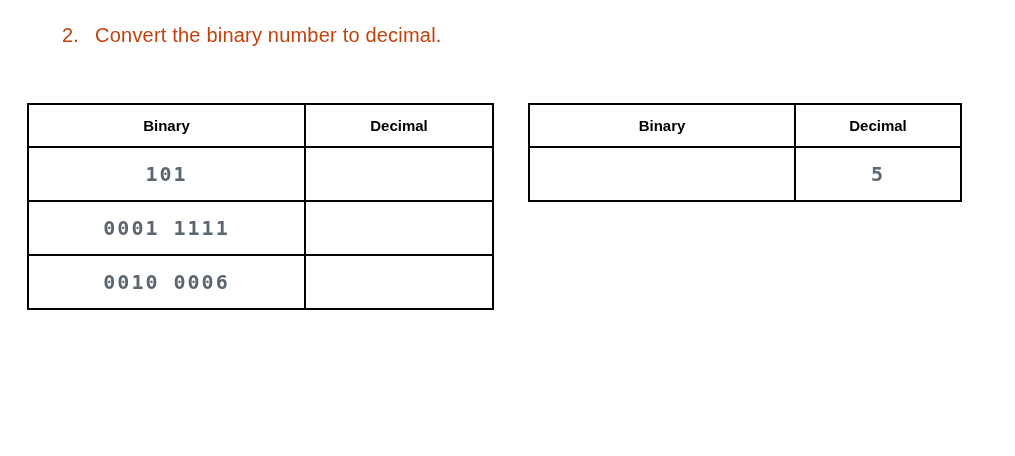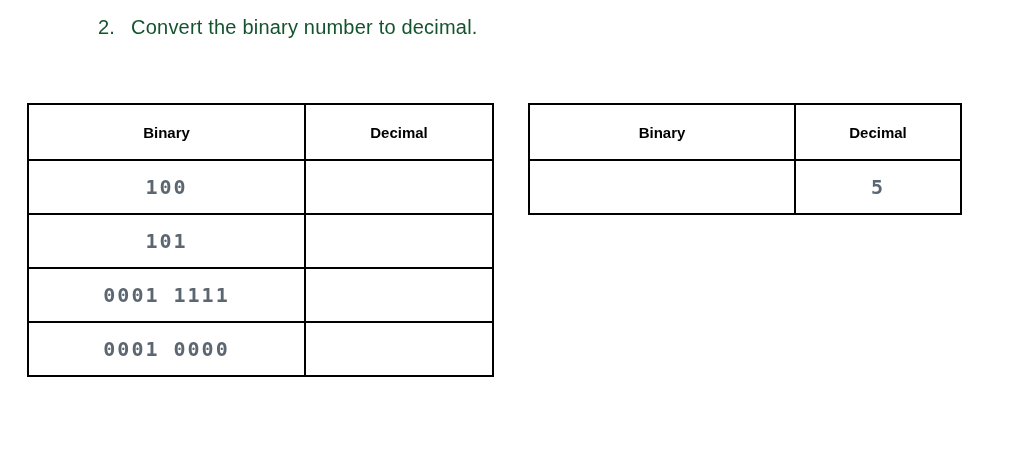--- a/index.html
+++ b/index.html
@@ -5,44 +5,43 @@
   * { margin: 0; padding: 0; box-sizing: border-box; }
   html, body {
     width: 1015px; height: 456px;
     background: #ffffff;
     font-family: "Liberation Sans", sans-serif;
     position: relative;
     overflow: hidden;
   }
   .question {
     position: absolute;
-    left: 62px; top: 16px;
+    left: 62px; top: 24px;
     font-size: 20px;
-    color: #14532d;
+    color: #c2410c;
     letter-spacing: 0.2px;
-    margin-left: 36px;
   }
   .question .qnum { display: inline-block; margin-right: 16px; }
 
   table.conv {
     position: absolute;
     top: 103px;
     border-collapse: collapse;
     table-layout: fixed;
   }
   #table-left  { left: 27px;  width: 465px; }
   #table-right { left: 528px; width: 432px; }
 
   table.conv th, table.conv td {
     border: 2px solid #000000;
     text-align: center;
     vertical-align: middle;
     background: #ffffff;
   }
-  table.conv tr.hdr { height: 56px; }
+  table.conv tr.hdr { height: 43px; }
   table.conv tr.row { height: 54px; }
   table.conv th {
     font-size: 15px;
     font-weight: bold;
     color: #000000;
     font-family: "Liberation Sans", sans-serif;
   }
   td.val {
     font-family: "DejaVu Sans Mono", monospace;
     font-weight: bold;
@@ -63,33 +62,29 @@
   <colgroup>
       <col style="width:277px">
       <col style="width:188px">
     </colgroup>
   <tbody>
       <tr class="hdr">
     <th>Binary</th>
     <th>Decimal</th>
   </tr>
   <tr class="row">
-    <td class="val">100</td>
-    <td class="val"></td>
-  </tr>
-  <tr class="row">
     <td class="val">101</td>
     <td class="val"></td>
   </tr>
   <tr class="row">
     <td class="val">0001 1111</td>
     <td class="val"></td>
   </tr>
   <tr class="row">
-    <td class="val">0001 0000</td>
+    <td class="val">0010 0006</td>
     <td class="val"></td>
   </tr>
 </tbody>
   </table>
 
 <table class="conv" id="table-right">
   <colgroup>
       <col style="width:266px">
       <col style="width:166px">
     </colgroup>

